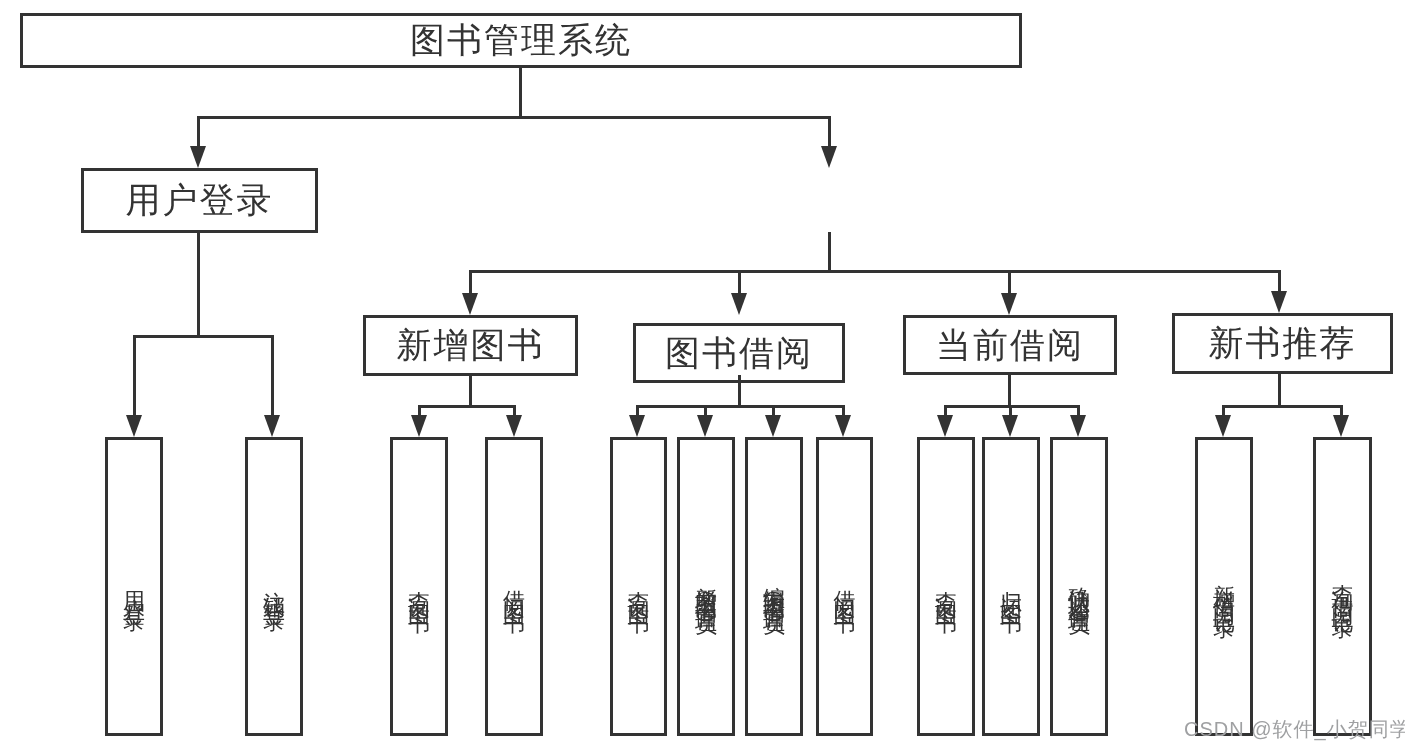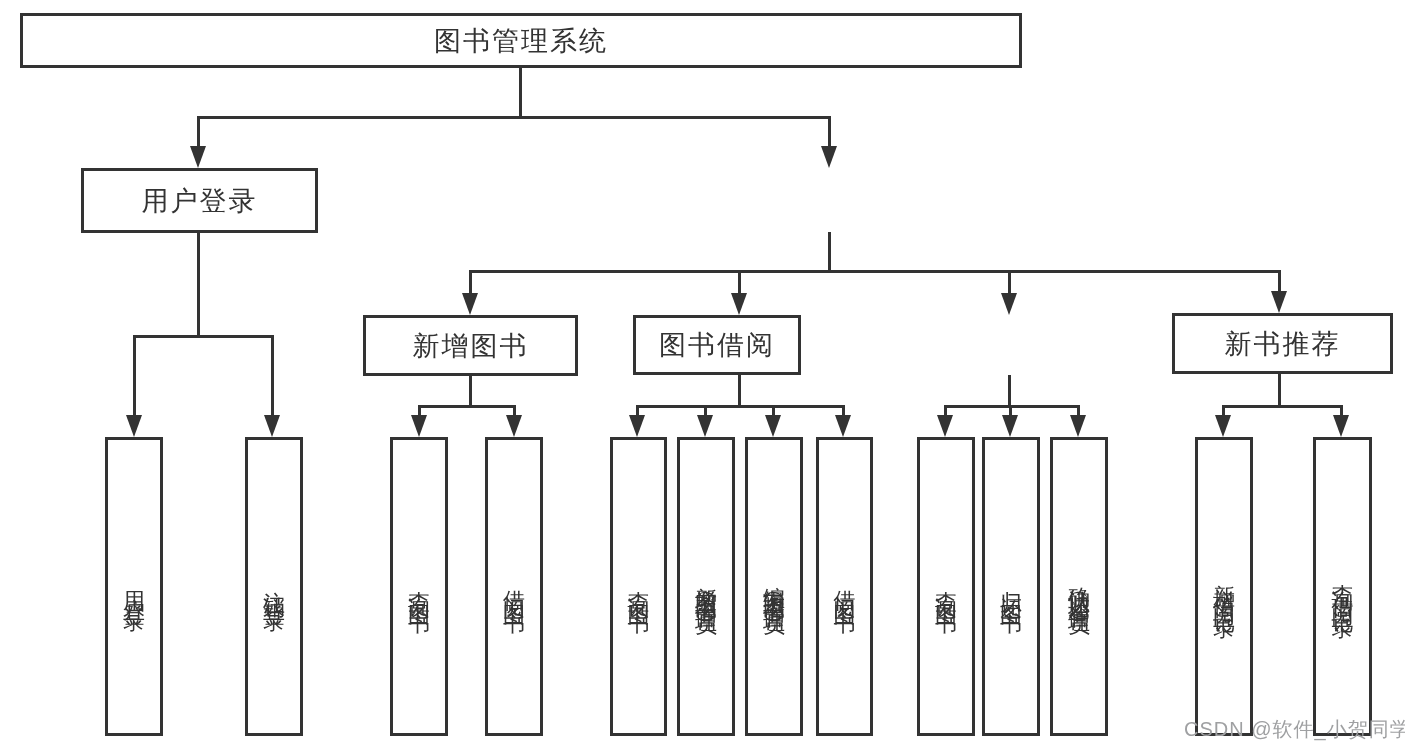--- a/index.html
+++ b/index.html
@@ -15,21 +15,21 @@
     box-sizing:border-box;
     border:3px solid #333333;
     background:#ffffff;
     color:#333333;
     display:flex;
     align-items:center;
     justify-content:center;
     text-align:center;
     letter-spacing:2px;
   }
-  .hnode{font-size:27px;}
+  .hnode{font-size:35px;}
   .vnode{
     font-size:22px;
   }
   .vnode .vtext{
     writing-mode:vertical-rl;
     text-orientation:mixed;
     letter-spacing:7px;
     line-height:1;
     white-space:nowrap;
   }
@@ -61,22 +61,25 @@
     <span>图书管理系统</span>
   </div>
 
   <div class="node hnode" style="left:81px;top:168px;width:237px;height:65px;">
     <span>用户登录</span>
   </div>
 
   <div class="node hnode" style="left:363px;top:315px;width:215px;height:61px;">
     <span>新增图书</span>
   </div>
-  <div class="node hnode" style="left:633px;top:315px;width:168px;height:60px;">
+  <div class="node hnode" style="left:633px;top:323px;width:212px;height:60px;">
     <span>图书借阅</span>
+  </div>
+  <div class="node hnode" style="left:903px;top:315px;width:214px;height:60px;">
+    <span>当前借阅</span>
   </div>
   <div class="node hnode" style="left:1172px;top:313px;width:221px;height:61px;">
     <span>新书推荐</span>
   </div>
 
   <div class="node vnode" style="left:105px;top:437px;width:58px;height:299px;">
     <span class="vtext">用户登录</span>
   </div>
   <div class="node vnode" style="left:245px;top:437px;width:58px;height:299px;">
     <span class="vtext">注销登录</span>

